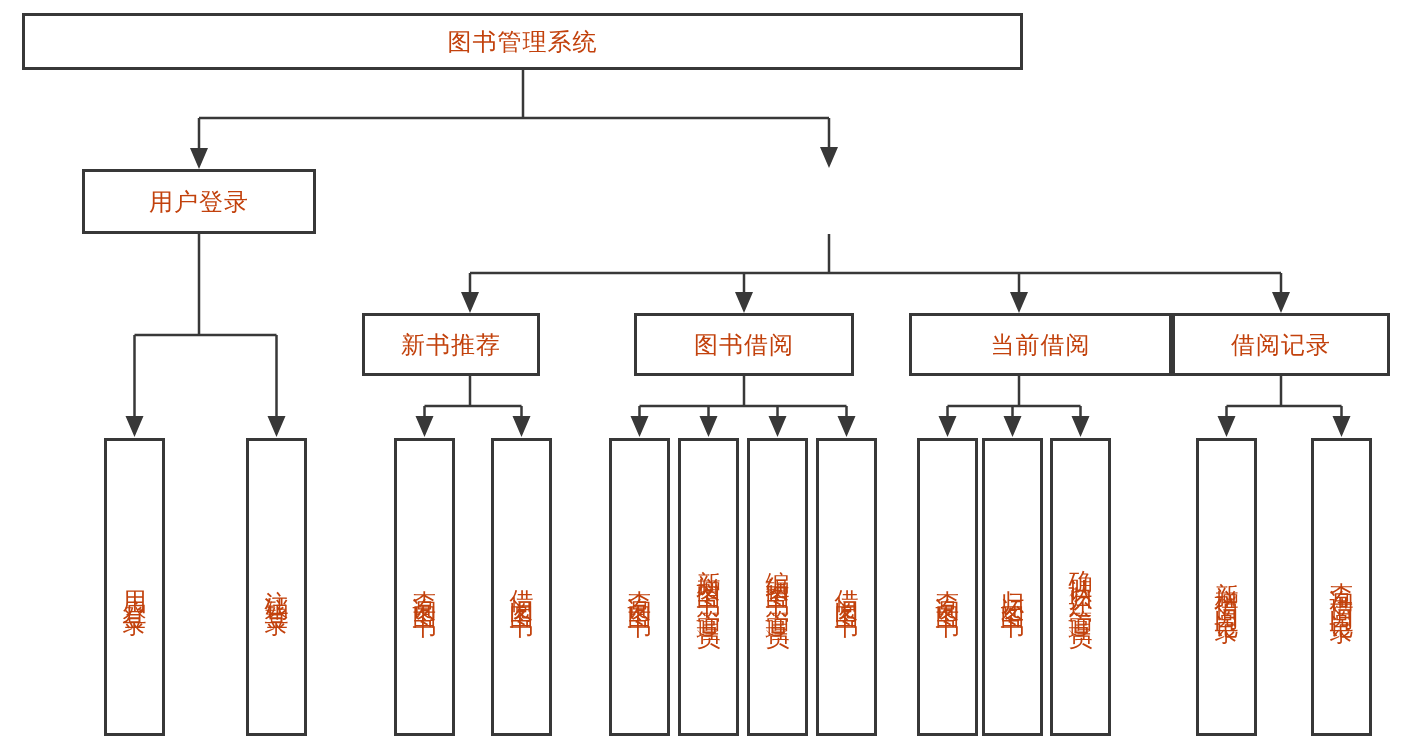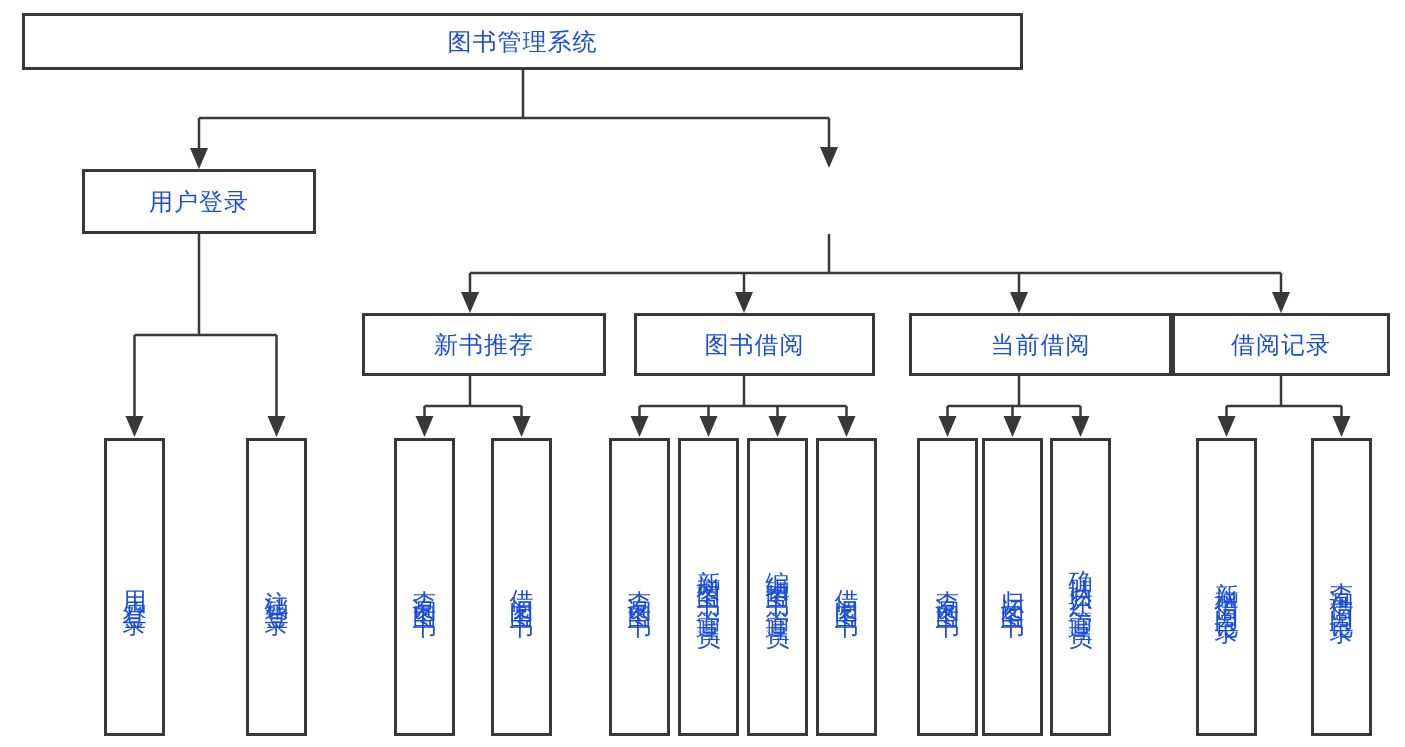--- a/index.html
+++ b/index.html
@@ -14,21 +14,21 @@
   #connectors {
     position: absolute;
     left: 0; top: 0;
     pointer-events: none;
   }
   .box {
     position: absolute;
     box-sizing: border-box;
     background: #ffffff;
     border: 3px solid #383838;
-    color: #1d4ed8;
+    color: #c2410c;
     display: flex;
     align-items: center;
     justify-content: center;
     z-index: 2;
   }
   .box.h span {
     font-size: 24px;
     letter-spacing: 1px;
     white-space: nowrap;
   }
@@ -91,24 +91,24 @@
   </svg>
 
   <div class="box h" style="left:22px; top:13px; width:1001px; height:57px">
     <span>图书管理系统</span>
   </div>
 
   <div class="box h" style="left:82px; top:169px; width:234px; height:65px">
     <span>用户登录</span>
   </div>
 
-  <div class="box h" style="left:362px; top:313px; width:244px; height:63px">
+  <div class="box h" style="left:362px; top:313px; width:178px; height:63px">
     <span>新书推荐</span>
   </div>
-  <div class="box h" style="left:634px; top:313px; width:241px; height:63px">
+  <div class="box h" style="left:634px; top:313px; width:220px; height:63px">
     <span>图书借阅</span>
   </div>
   <div class="box h" style="left:909px; top:313px; width:263px; height:63px">
     <span>当前借阅</span>
   </div>
   <div class="box h" style="left:1172px; top:313px; width:218px; height:63px">
     <span>借阅记录</span>
   </div>
 
   <div class="box v" style="left:104px; top:438px; width:61px; height:298px">

